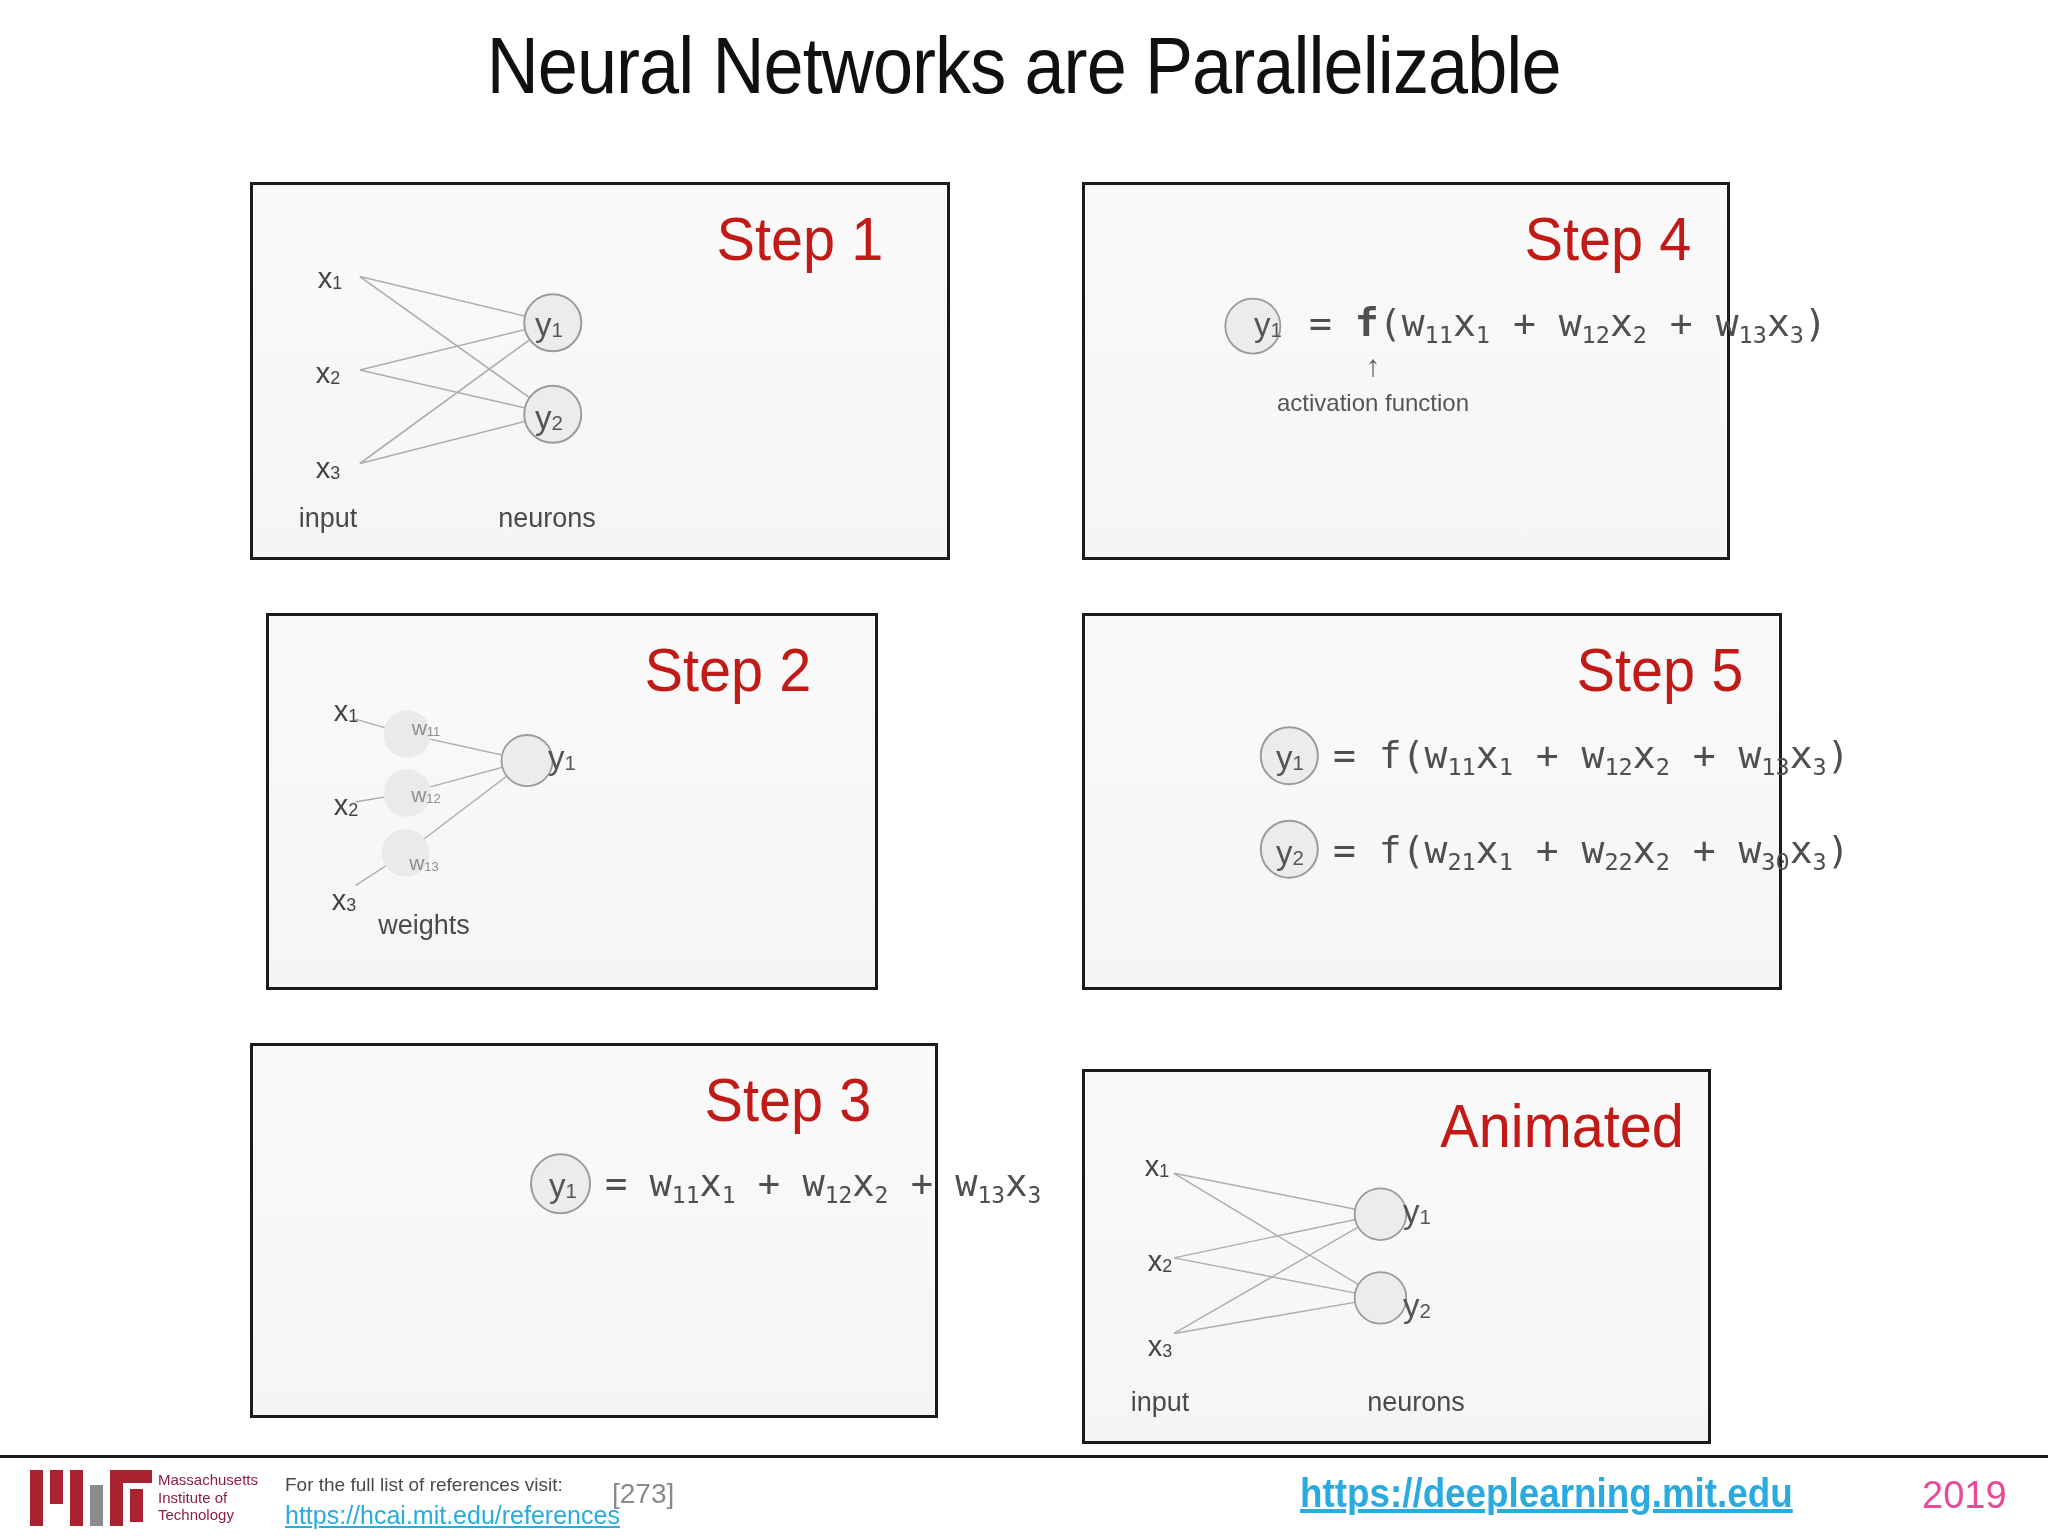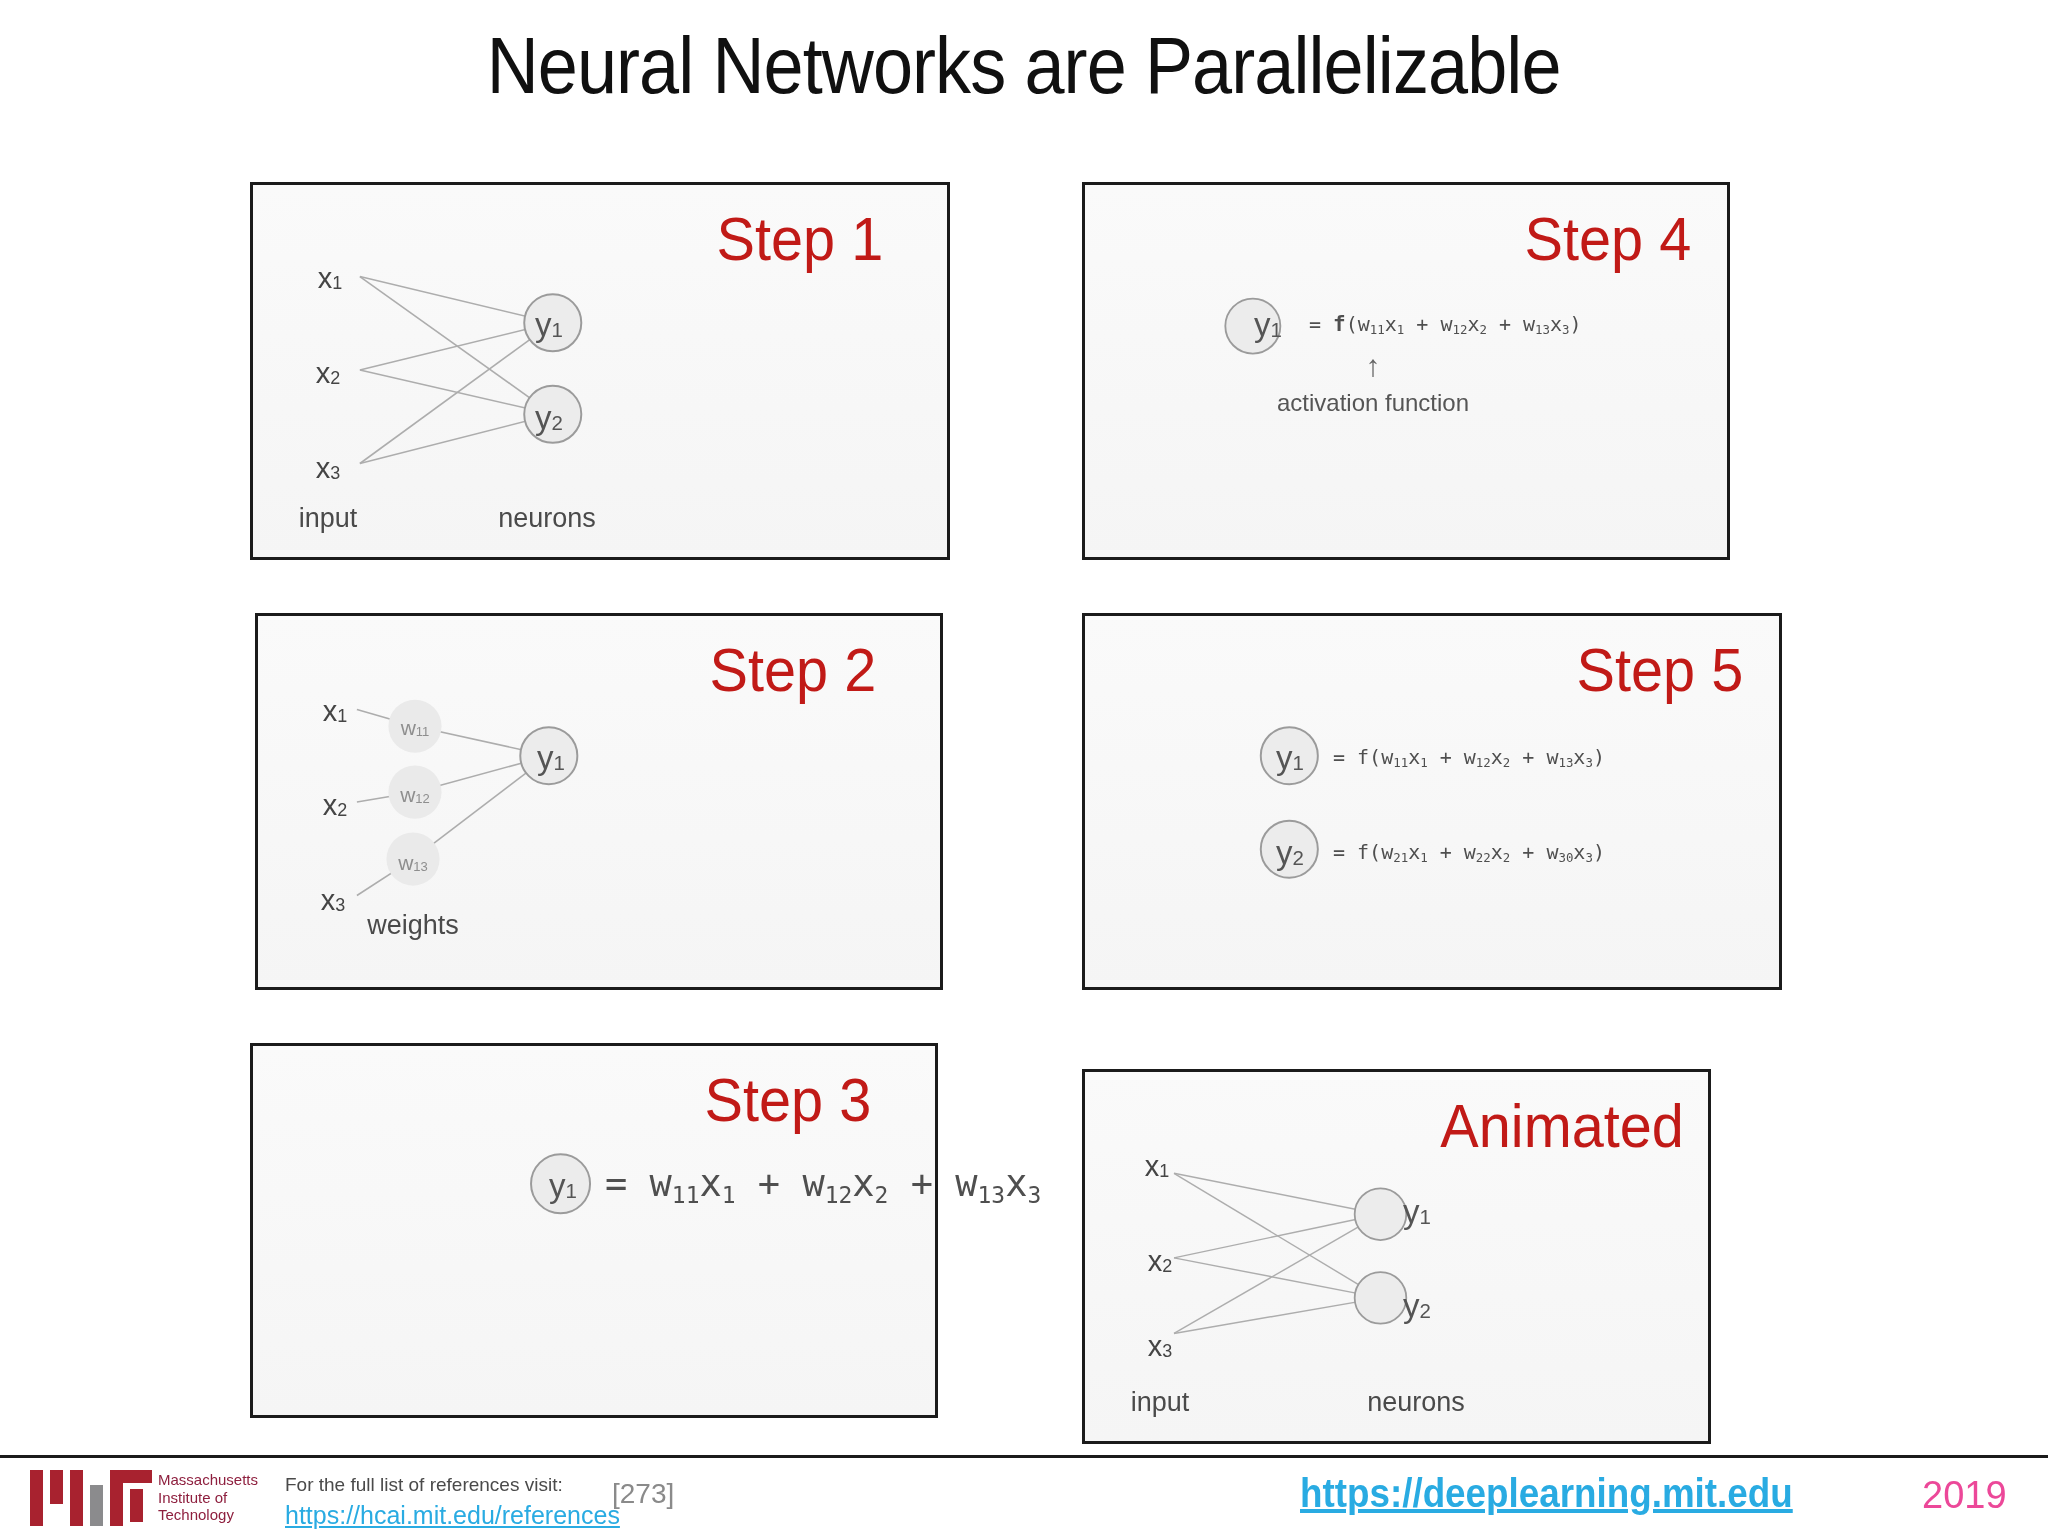--- a/index.html
+++ b/index.html
@@ -9,21 +9,21 @@
   
   .title{position:absolute;top:20px;left:0;width:2048px;text-align:center;margin:0;font-weight:400;}
   .title .tin{display:inline-block;font-size:80px;color:#101010;letter-spacing:-1px;
               transform:scaleX(.9);transform-origin:50% 50%;white-space:nowrap;}
 
   
   .panel{position:absolute;background:linear-gradient(180deg,#fafafa 0%,#f5f5f5 100%);
          border:3px solid #1b1b1b;box-sizing:border-box;}
   #p1{left:250px;top:182px;width:700px;height:378px;}
   #p4{left:1082px;top:182px;width:648px;height:378px;}
-  #p2{left:255px;top:613px;width:688px;height:377px;text-decoration:underline;}
+  #p2{left:266px;top:613px;width:612px;height:377px;text-decoration:underline;}
   #p5{left:1082px;top:613px;width:700px;height:377px;}
   #p3{left:250px;top:1043px;width:688px;height:375px;}
   #p6{left:1082px;top:1069px;width:629px;height:375px;}
 
   .step-title{position:absolute;top:18px;font-size:62px;color:#C11A17;white-space:nowrap;
               transform:scaleX(.93);transform-origin:100% 50%;font-weight:400;}
   .t-left{right:64px;}
   .t-right{right:36px;}
   .t-anim{right:24px;}
 
@@ -33,21 +33,21 @@
   .weight{fill:#eaeaea;stroke:none;}
 
   .net-label{position:absolute;transform:translate(-50%,-50%);color:#454545;font-size:29px;
              white-space:nowrap;}
   .net-label sub{font-size:.62em;vertical-align:baseline;position:relative;top:1px;}
   .y-label{font-size:33px;color:#555;}
   .w-label{font-size:21px;color:#8e8e8e;}
   .cap-label{font-size:27px;color:#4a4a4a;}
 
   .formula{position:absolute;transform:translateY(-52%);font-family:"DejaVu Sans Mono",monospace;
-           font-size:20px;color:#4f4f4f;white-space:nowrap;}
+           font-size:38px;color:#4f4f4f;white-space:nowrap;}
   #p3 .formula{font-size:37px;}
   .formula sub{font-size:.62em;vertical-align:-0.28em;}
   .formula .fb{font-weight:700;font-size:1.05em;}
 
   .up-arrow{position:absolute;transform:translateX(-50%);font-size:30px;color:#666;line-height:1;}
   .annotation{position:absolute;transform:translateX(-50%);font-size:24px;color:#555;white-space:nowrap;}
 
   
   .footer-rule{position:absolute;left:0;top:1455px;width:2048px;height:3px;background:#1b1b1b;}
   .mit-logo{position:absolute;left:30px;top:1470px;width:122px;height:56px;}

